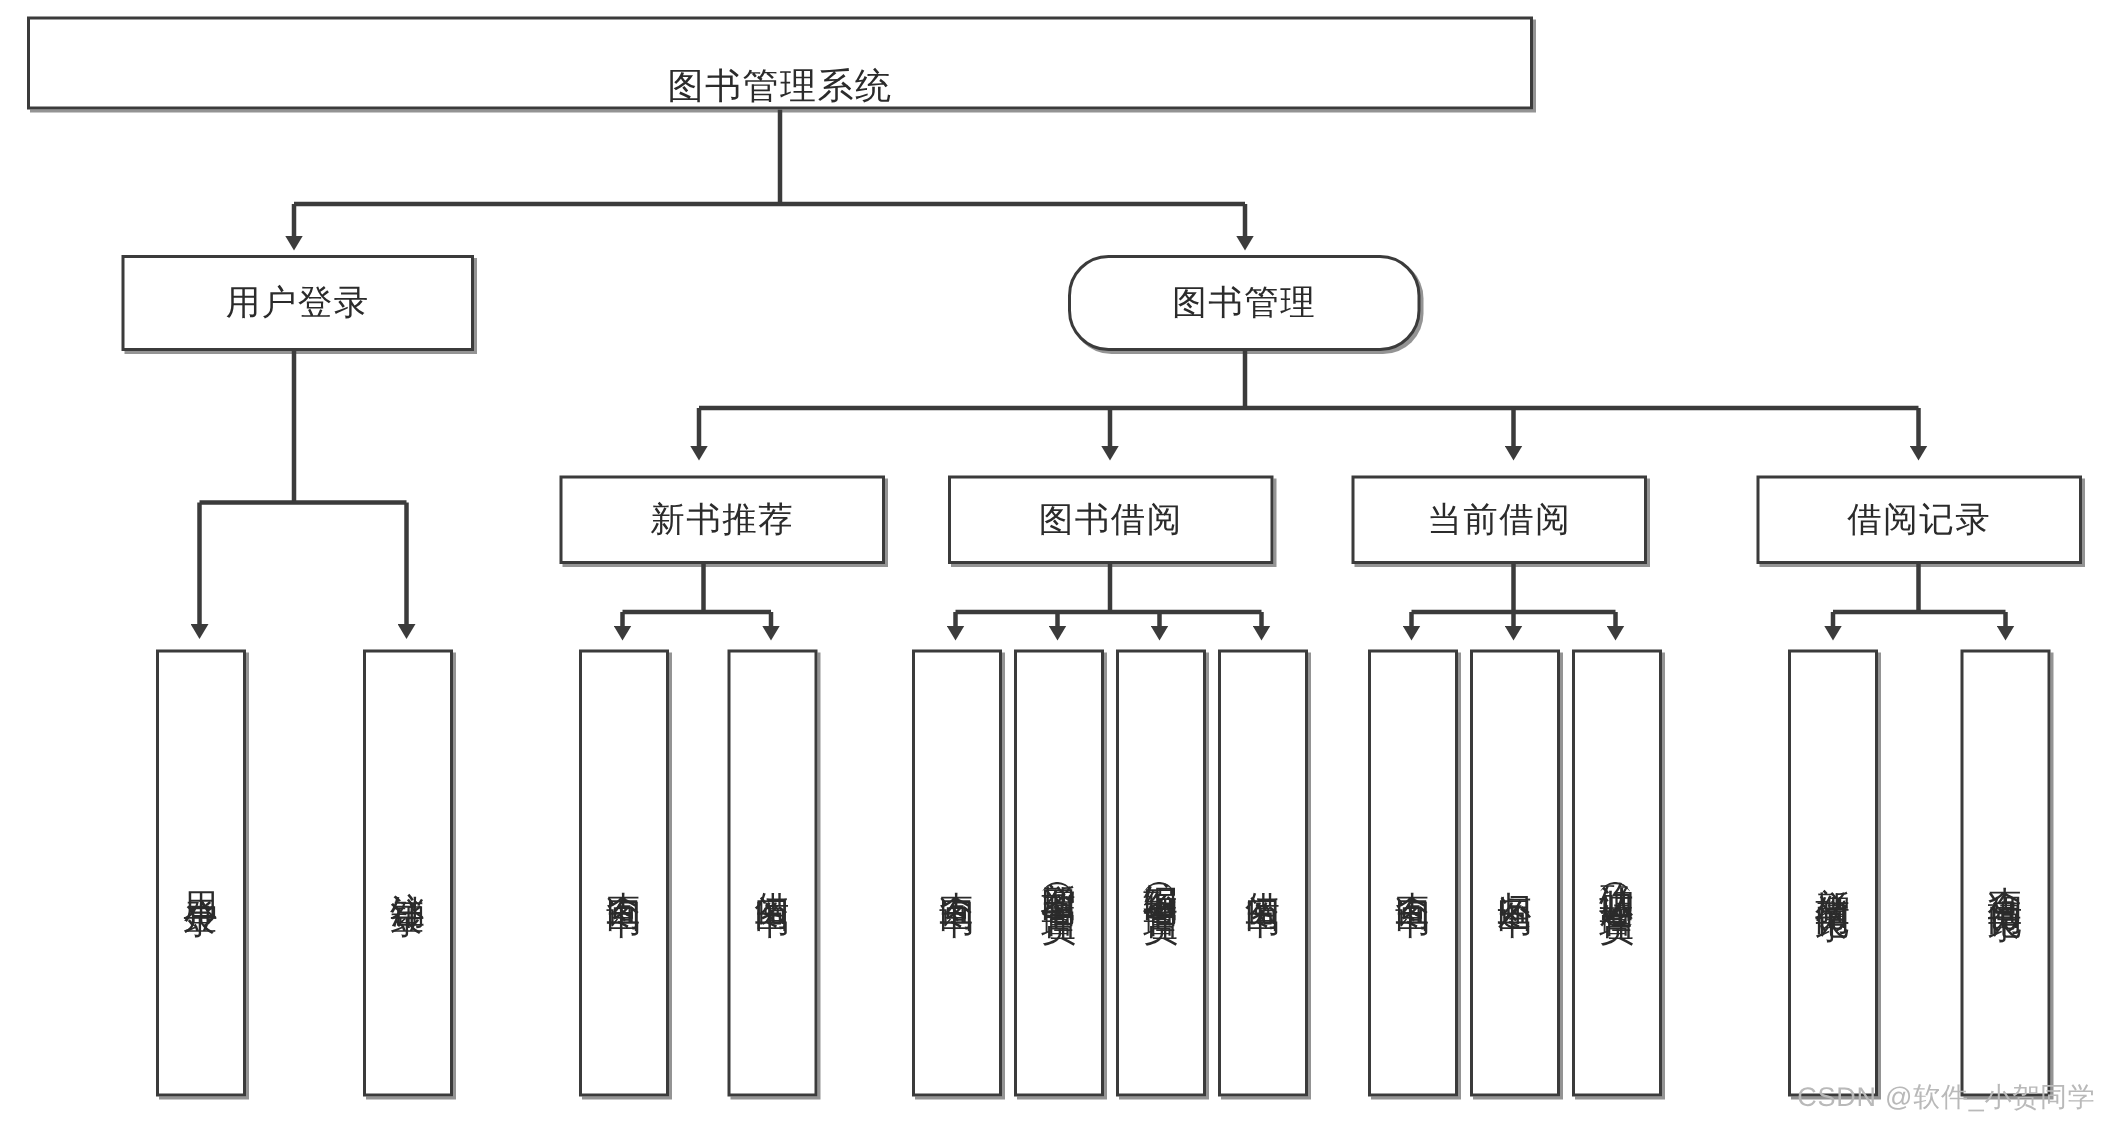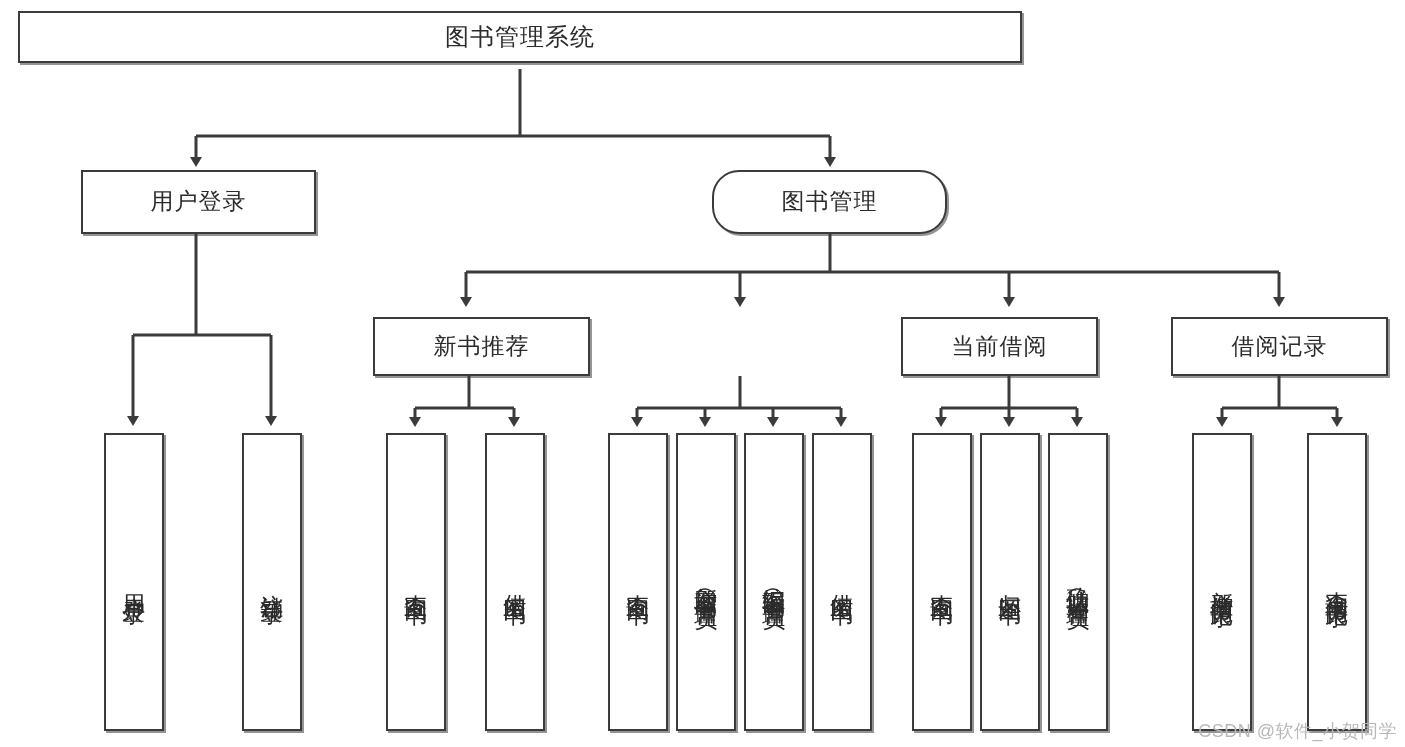--- a/index.html
+++ b/index.html
@@ -122,34 +122,37 @@
       <path d="M1009,408 L1009,418" marker-end="url(#arrow)"></path>
       <path d="M1077,408 L1077,418" marker-end="url(#arrow)"></path>
 
       <path d="M1279,376 L1279,408"></path>
       <path d="M1222,408 L1337,408"></path>
       <path d="M1222,408 L1222,418" marker-end="url(#arrow)"></path>
       <path d="M1337,408 L1337,418" marker-end="url(#arrow)"></path>
     </g>
   </svg>
 
-  <div class="node node-h node-root" style="left:18px; top:11px; width:1004px; height:52px;">
+  <div class="node node-h node-root" style="left:18px; top:11px; width:1004px; height:62px;align-items:flex-end;">
     <span>图书管理系统</span>
   </div>
 
   <div class="node node-h" style="left:81px; top:170px; width:235px; height:64px;">
     <span>用户登录</span>
   </div>
   <div class="node node-h" style="left:712px; top:170px; width:235px; height:64px;border-radius:27px;">
     <span>图书管理</span>
   </div>
 
   <div class="node node-h" style="left:361px; top:317px; width:217px; height:59px;margin-left:12px;">
     <span>新书推荐</span>
   </div>
+  <div class="node node-h" style="left:632px; top:317px; width:217px; height:59px;">
+    <span>图书借阅</span>
+  </div>
   <div class="node node-h" style="left:901px; top:317px; width:197px; height:59px;">
     <span>当前借阅</span>
   </div>
   <div class="node node-h" style="left:1171px; top:317px; width:217px; height:59px;font-family:Liberation Serif, serif;">
     <span>借阅记录</span>
   </div>
 
   <div class="node node-v" style="left:104px; top:433px; width:60px; height:298px;">
     <span class="vtext">用户登录</span>
   </div>

